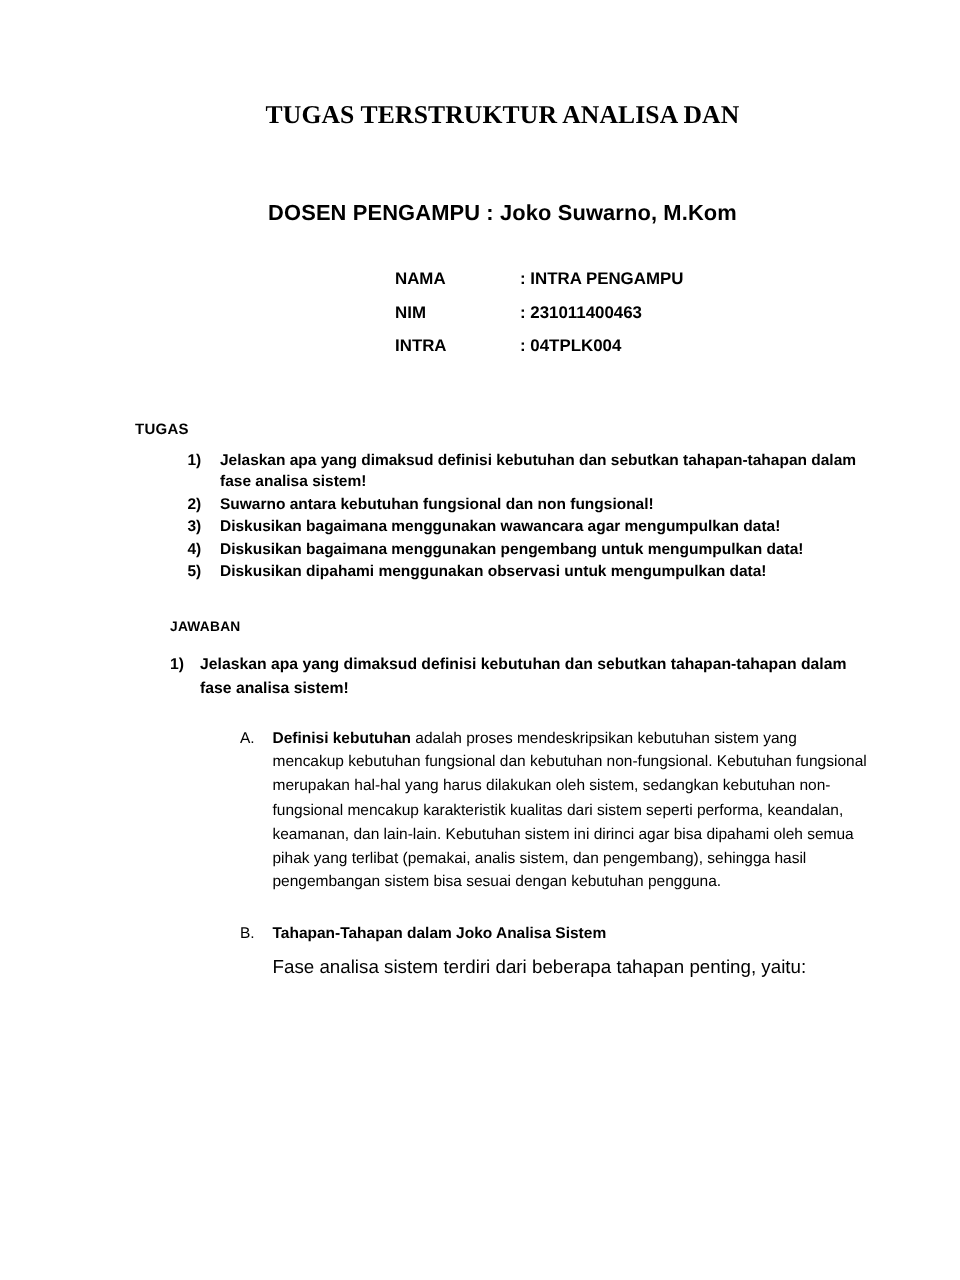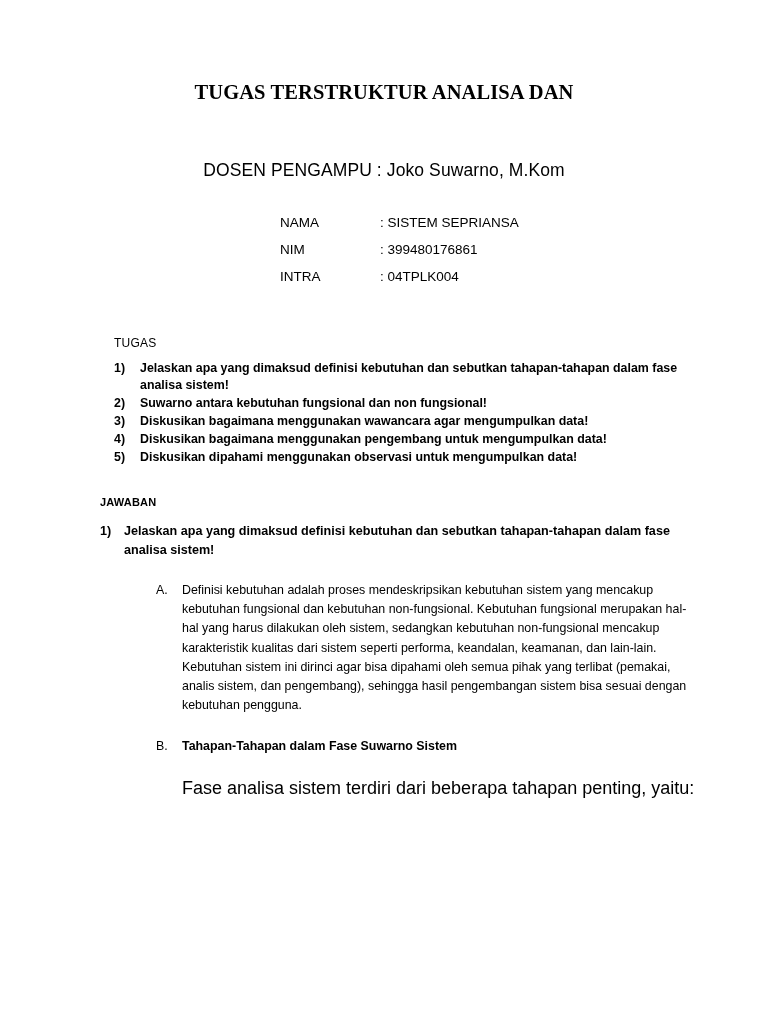--- a/index.html
+++ b/index.html
@@ -13,63 +13,62 @@
     font-family: "Liberation Sans", sans-serif;
     color: #000000;
     -webkit-font-smoothing: antialiased;
   }
   .page {
     position: relative;
     width: 768px;
     height: 1024px;
     background: #ffffff;
     box-sizing: border-box;
-    padding: 78px 72px 0 72px;
+    padding: 78px 72px 0 108px;
   }
   .doc-title {
     text-align: center;
     font-family: "Liberation Serif", serif;
     font-weight: bold;
     font-size: 20.5px;
     line-height: 1.45;
     letter-spacing: 0.1px;
     margin: 0 auto;
     width: 86%;
   }
   .doc-title .line2 {
     display: block;
   }
   .lecturer {
     text-align: center;
-    font-weight: normal;
+    font-weight: bold;
     font-size: 17.5px;
     margin-top: 52px;
     letter-spacing: 0.1px;
   }
   .identity {
     margin-top: 34px;
     margin-left: 208px;
     font-size: 13.5px;
-    font-weight: normal;
+    font-weight: bold;
   }
   .identity-row {
     display: flex;
     margin-bottom: 12px;
   }
   .identity-label {
     width: 100px;
   }
   .identity-value {
     white-space: pre;
   }
   .section-heading {
     font-size: 12px;
-    font-weight: normal;
+    font-weight: bold;
     margin-top: 52px;
-    margin-left: 42px;
     letter-spacing: 0.2px;
   }
   .task-list {
     margin-top: 10px;
     margin-left: 42px;
     font-size: 12.4px;
     font-weight: bold;
     line-height: 1.38;
   }
   .task-item {
@@ -119,49 +118,49 @@
     flex: 0 0 26px;
   }
   .sub-item .body {
     flex: 1;
     max-width: 540px;
   }
   .sub-item .body.bold {
     font-weight: bold;
   }
   .lead-bold {
-    font-weight: normal;
+    font-weight: bold;
   }
   .plain-para {
-    margin-top: 18px;
+    margin-top: 6px;
     margin-left: 110px;
-    font-size: 18px;
+    font-size: 15px;
     line-height: 1.5;
     max-width: 530px;
   }
 </style>
 </head>
 <body>
 
 <div class="page">
 
   <div class="doc-title">
     <span>TUGAS TERSTRUKTUR  ANALISA DAN</span>
   </div>
 
   <div class="lecturer">DOSEN PENGAMPU : Joko Suwarno, M.Kom</div>
 
   <div class="identity">
     <div class="identity-row">
       <div class="identity-label">NAMA</div>
-      <div class="identity-value">: SISTEM SEPRIANSA</div>
+      <div class="identity-value">: INTRA PENGAMPU</div>
     </div>
     <div class="identity-row">
       <div class="identity-label">NIM</div>
-      <div class="identity-value">: 399480176861</div>
+      <div class="identity-value">: 231011400463</div>
     </div>
     <div class="identity-row">
       <div class="identity-label">INTRA</div>
       <div class="identity-value">: 04TPLK004</div>
     </div>
   </div>
 
   <div class="section-heading">TUGAS</div>
 
   <div class="task-list">
@@ -194,18 +193,18 @@
     <div class="txt">Jelaskan apa yang dimaksud definisi kebutuhan dan sebutkan tahapan-tahapan dalam fase analisa sistem!</div>
   </div>
 
   <div class="sub-item">
     <div class="letter">A.</div>
     <div class="body"><span class="lead-bold">Definisi kebutuhan</span><span> adalah proses mendeskripsikan kebutuhan sistem yang mencakup kebutuhan fungsional dan kebutuhan non-fungsional. Kebutuhan fungsional merupakan hal-hal yang harus dilakukan oleh sistem, sedangkan kebutuhan non-fungsional mencakup karakteristik kualitas dari sistem seperti performa, keandalan, keamanan, dan lain-lain. Kebutuhan sistem ini dirinci agar bisa dipahami oleh semua pihak yang terlibat (pemakai, analis sistem, dan pengembang), sehingga hasil pengembangan sistem bisa sesuai dengan kebutuhan pengguna.</span></div>
   </div>
 
   <div class="sub-item">
     <div class="letter">B.</div>
-    <div class="body bold">Tahapan-Tahapan dalam Fase Suwarno Sistem</div>
+    <div class="body bold">Tahapan-Tahapan dalam Joko Analisa Sistem</div>
   </div>
 
   <div class="plain-para">Fase analisa sistem terdiri dari beberapa tahapan penting, yaitu:</div>
 
 </div>
 
 </body></html>

